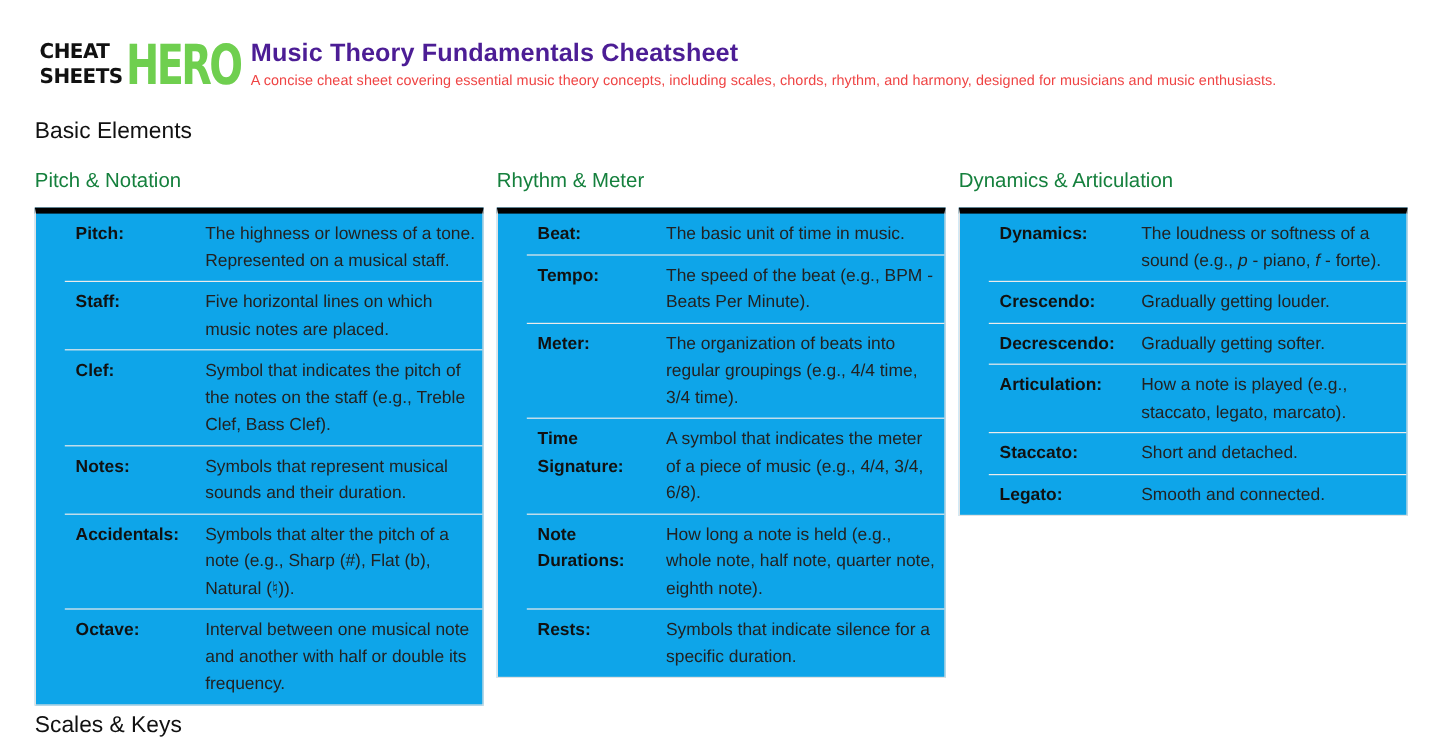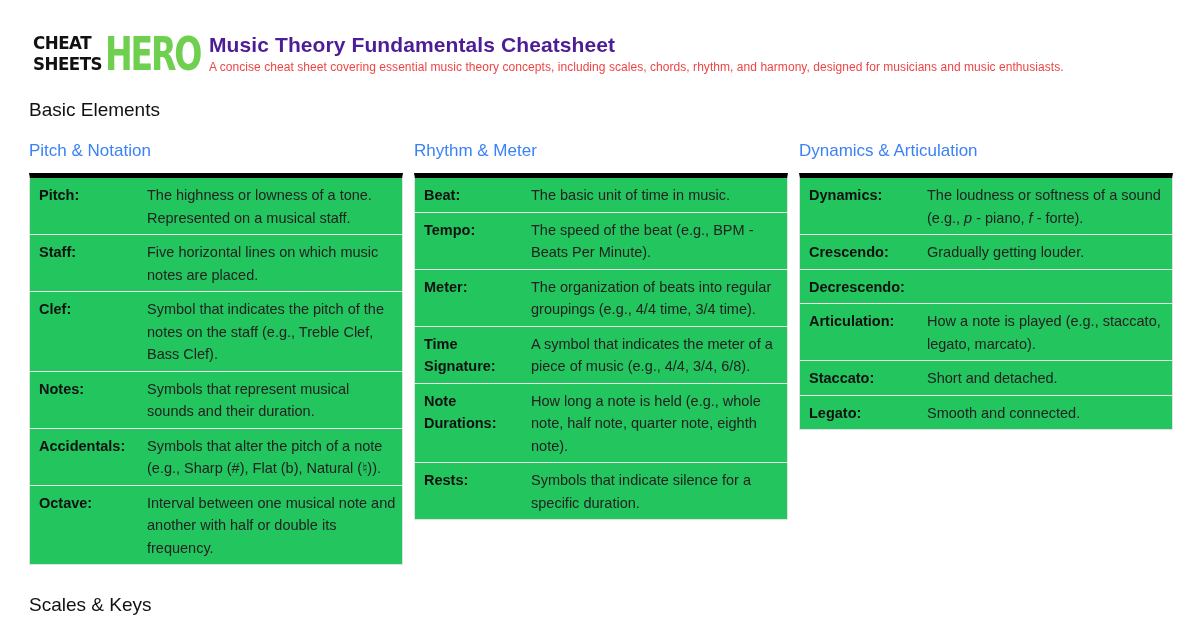--- a/index.html
+++ b/index.html
@@ -10,22 +10,22 @@
     .logo { display: flex; align-items: center; height: 46px; width: 160px; }
     .logo-left { display: flex; flex-direction: column; justify-content: center; font-family: "DejaVu Sans", sans-serif; font-weight: bold; font-size: 17px; line-height: 21px; letter-spacing: -0.5px; color: #111; transform: scaleX(0.98); transform-origin: left; }
     .logo-right { font-family: "DejaVu Sans", sans-serif; font-weight: bold; color: #6fcf4f; font-size: 46px; line-height: 46px; letter-spacing: -3px; transform: scaleX(0.72); transform-origin: left; margin-left: 1px; }
     .titles { position: absolute; left: 176px; top: 0; white-space: nowrap; }
     .title { font-size: 21px; font-weight: bold; color: #4c1d95; line-height: 28px; letter-spacing: 0.1px; }
     .subtitle { font-size: 12px; color: #ef4444; line-height: 18px; margin-top: -1px; letter-spacing: 0.05px; }
 
     .section-title { position: absolute; left: 29px; font-size: 19px; font-weight: normal; color: #111; }
 
     .col { position: absolute; top: 140px; width: 374px; }
-    .col-title { font-size: 17px; color: #3b82f6; line-height: 22px; height: 33px; }
-    .card { border: 1px solid #e2e2e2; border-top: 5px solid #000; background: #22c55e; }
+    .col-title { font-size: 17px; color: #15803d; line-height: 22px; height: 33px; }
+    .card { border: 1px solid #e2e2e2; border-top: 5px solid #000; background: #0ea5e9; padding-left: 24px; }
     .row { display: flex; border-bottom: 1px solid #ececec; padding: 6px 0 5px 9px; }
     .row:last-child { border-bottom: none; }
     .term { font-size: 14.5px; font-weight: bold; color: #111; line-height: 22.5px; flex: 0 0 auto; }
     .def { font-size: 14.5px; color: #222; line-height: 22.5px; flex: 1 1 auto; padding-right: 6px; }
     .def i { font-style: italic; }
   </style>
 </head>
 <body>
 
 <div class="header">
@@ -110,20 +110,21 @@
     <div class="row">
       <div class="term" style="width:118px;">Dynamics:</div>
       <div class="def"><span>The loudness or softness of a sound (e.g., </span><i>p</i><span> - piano, </span><i>f</i><span> - forte).</span></div>
     </div>
     <div class="row">
       <div class="term" style="width:118px;">Crescendo:</div>
       <div class="def">Gradually getting louder.</div>
     </div>
     <div class="row">
       <div class="term" style="width:118px;">Decrescendo:</div>
+      <div class="def">Gradually getting softer.</div>
     </div>
     <div class="row">
       <div class="term" style="width:118px;">Articulation:</div>
       <div class="def">How a note is played (e.g., staccato, legato, marcato).</div>
     </div>
     <div class="row">
       <div class="term" style="width:118px;">Staccato:</div>
       <div class="def">Short and detached.</div>
     </div>
     <div class="row">

